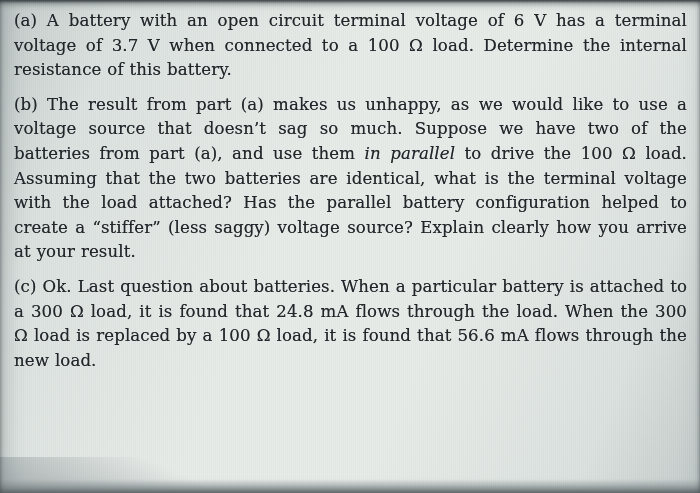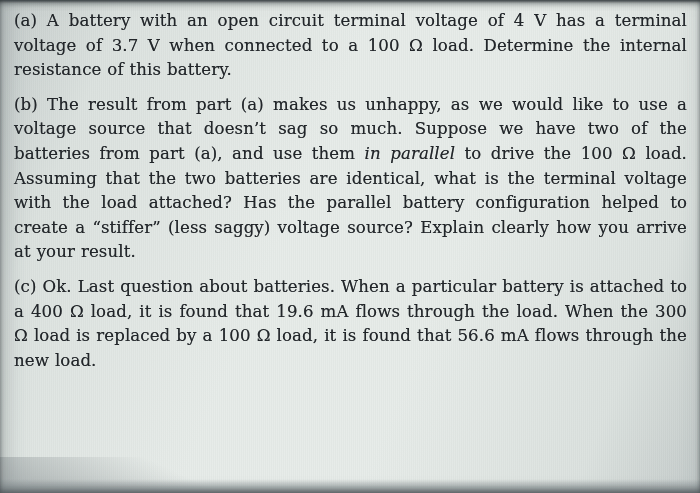--- a/index.html
+++ b/index.html
@@ -74,25 +74,25 @@
     margin-bottom: 10px;
     text-shadow: 0 0 0.6px rgba(34,38,42,0.55);
   }
   .para em { font-style: italic; }
 </style>
 </head>
 <body>
 
 <div class="page">
   <div class="content">
-    <p class="para">(a) A battery with an open circuit terminal voltage of 4 V has a terminal voltage of 3.7 V when connected to a 100 Ω load.  Determine the internal resistance of this battery.</p>
+    <p class="para">(a) A battery with an open circuit terminal voltage of 6 V has a terminal voltage of 3.7 V when connected to a 100 Ω load.  Determine the internal resistance of this battery.</p>
 
     <p class="para"><span>(b) The result from part (a) makes us unhappy, as we would like to use a voltage source that doesn’t sag so much.  Suppose we have two of the batteries from part (a), and use them </span><em>in parallel</em><span> to drive the 100 Ω load.  Assuming that the two batteries are identical, what is the terminal voltage with the load attached?  Has the parallel battery configuration helped to create a “stiffer” (less saggy) voltage source?  Explain clearly how you arrive at your result.</span></p>
 
-    <p class="para">(c) Ok.  Last question about batteries.  When a particular battery is attached to a 400 Ω load, it is found that 19.6 mA flows through the load.  When the 300 Ω load is replaced by a 100 Ω load, it is found that 56.6 mA flows through the new load.</p>
+    <p class="para">(c) Ok.  Last question about batteries.  When a particular battery is attached to a 300 Ω load, it is found that 24.8 mA flows through the load.  When the 300 Ω load is replaced by a 100 Ω load, it is found that 56.6 mA flows through the new load.</p>
 
   </div>
 
   <div class="corner-shade"></div>
   <div class="edge-strip-top"></div>
   <div class="edge-strip-bottom"></div>
   <div class="vignette"></div>
 </div>
 
 </body></html>

